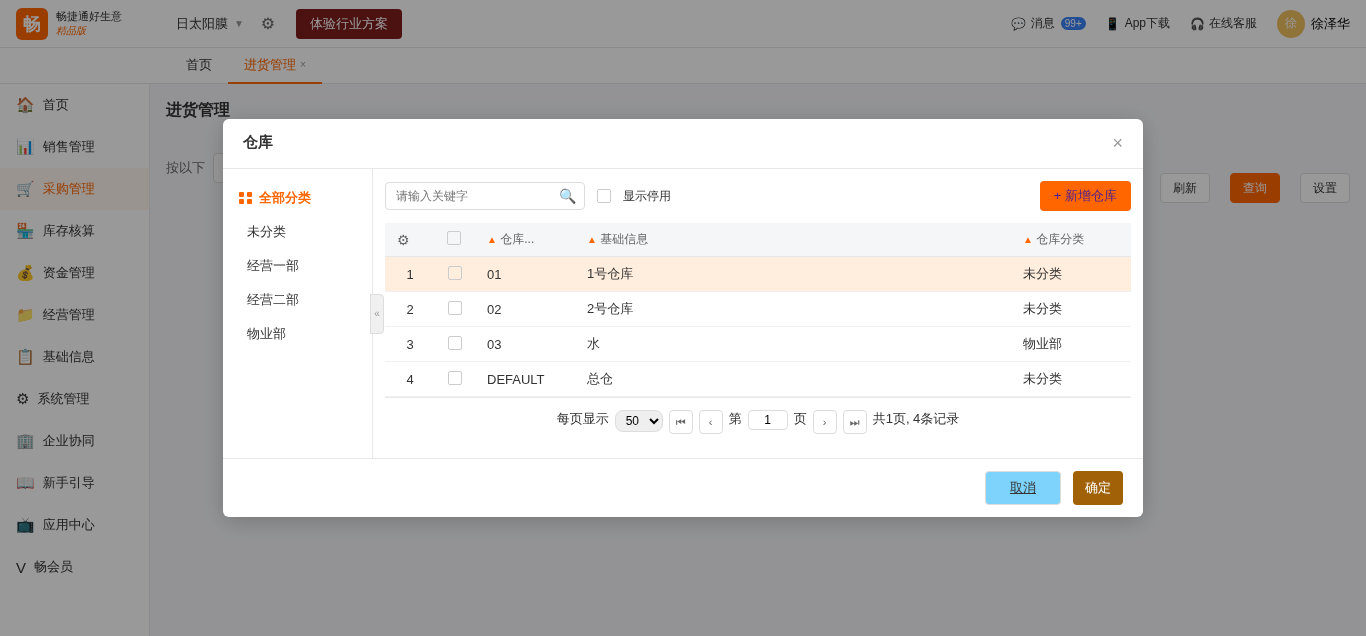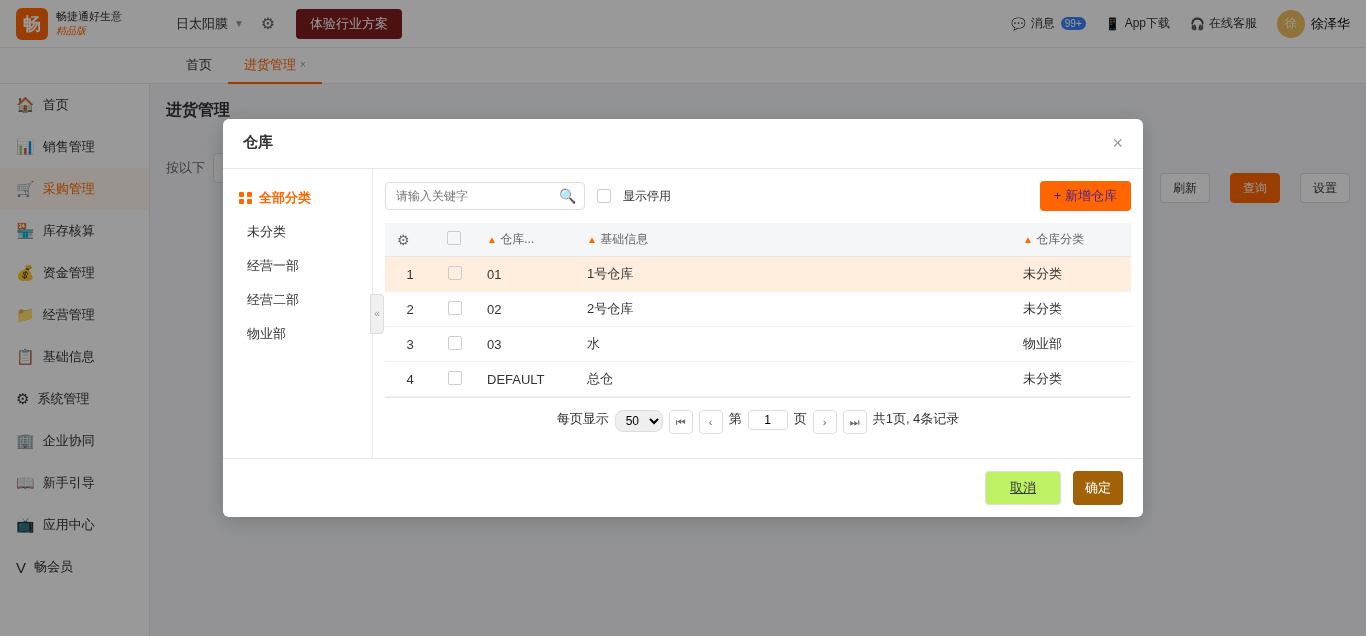--- a/index.html
+++ b/index.html
@@ -411,21 +411,21 @@
     
     .modal-footer {
       display: flex;
       justify-content: flex-end;
       gap: 12px;
       padding: 12px 20px;
       border-top: 1px solid #e8e8e8;
     }
     .cancel-btn {
       border: 1px solid #ddd;
-      background: #bef264;
+      background: #7dd3fc;
       color: #333;
       border-radius: 4px;
       padding: 7px 24px;
       font-size: 13px;
       cursor: pointer;
       text-decoration: underline;
     }
     .confirm-btn {
       background: #a16207;
       color: #fff;

